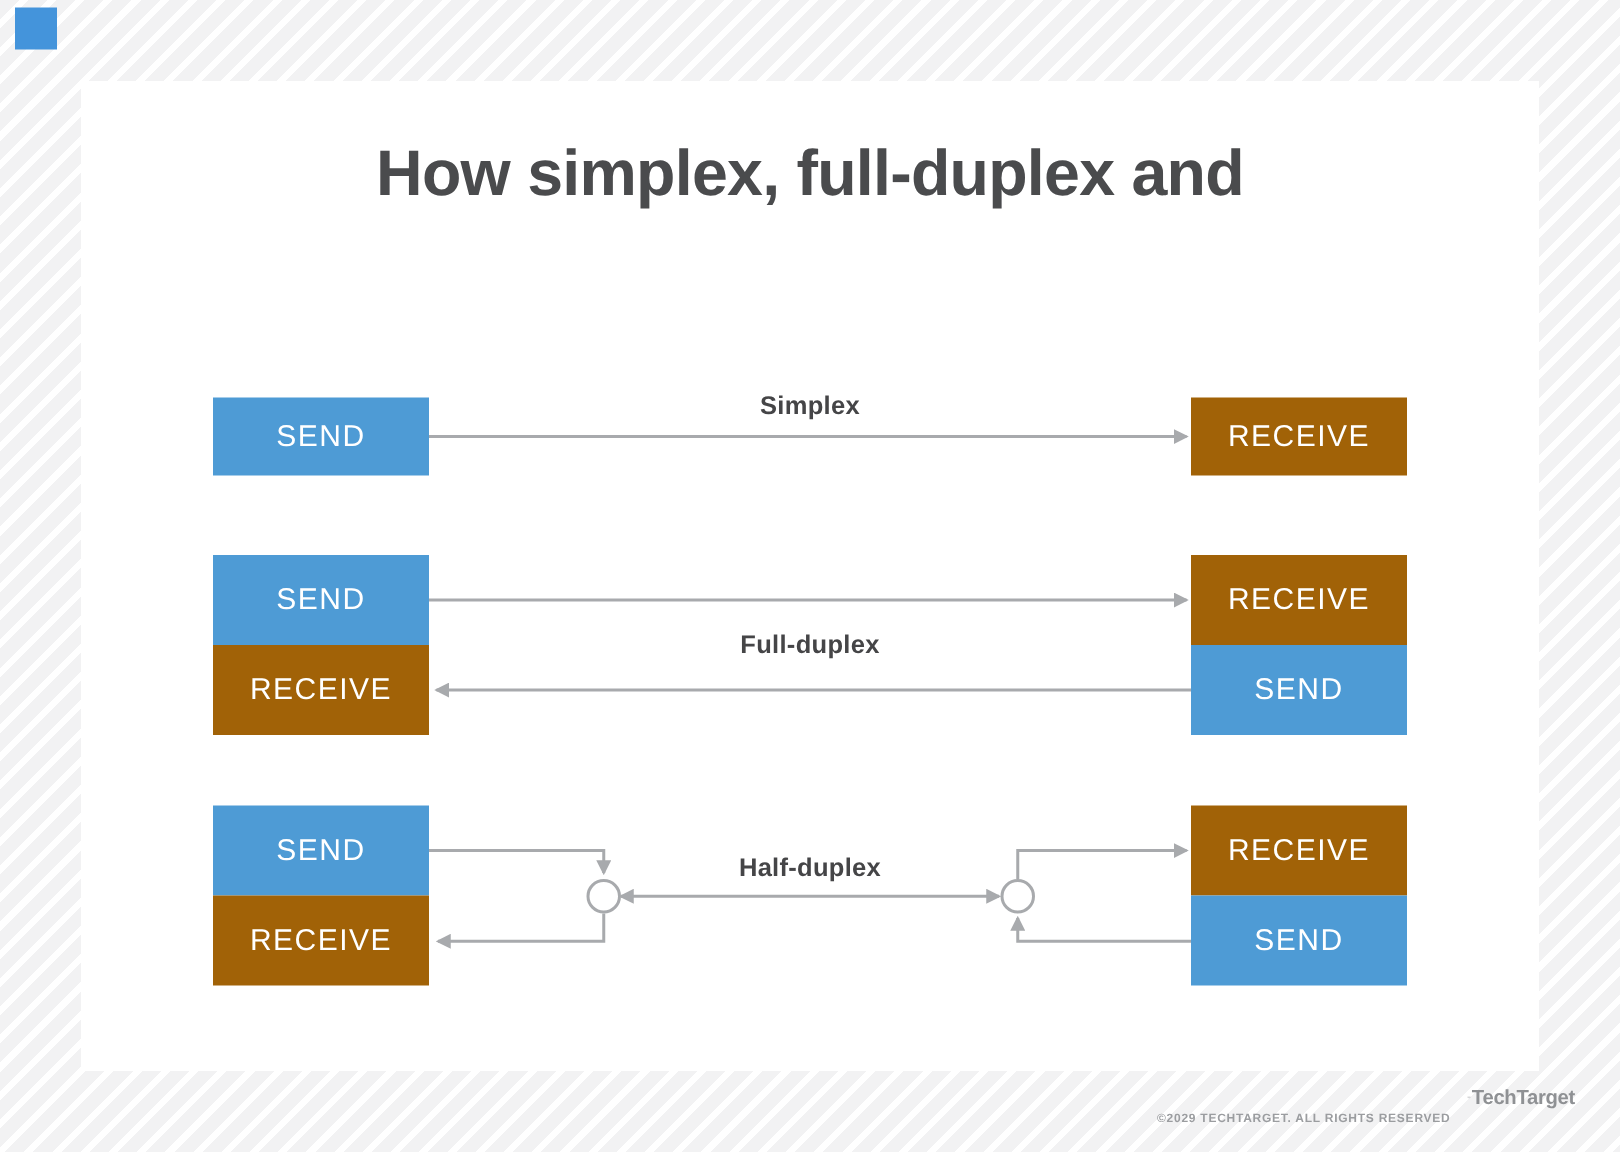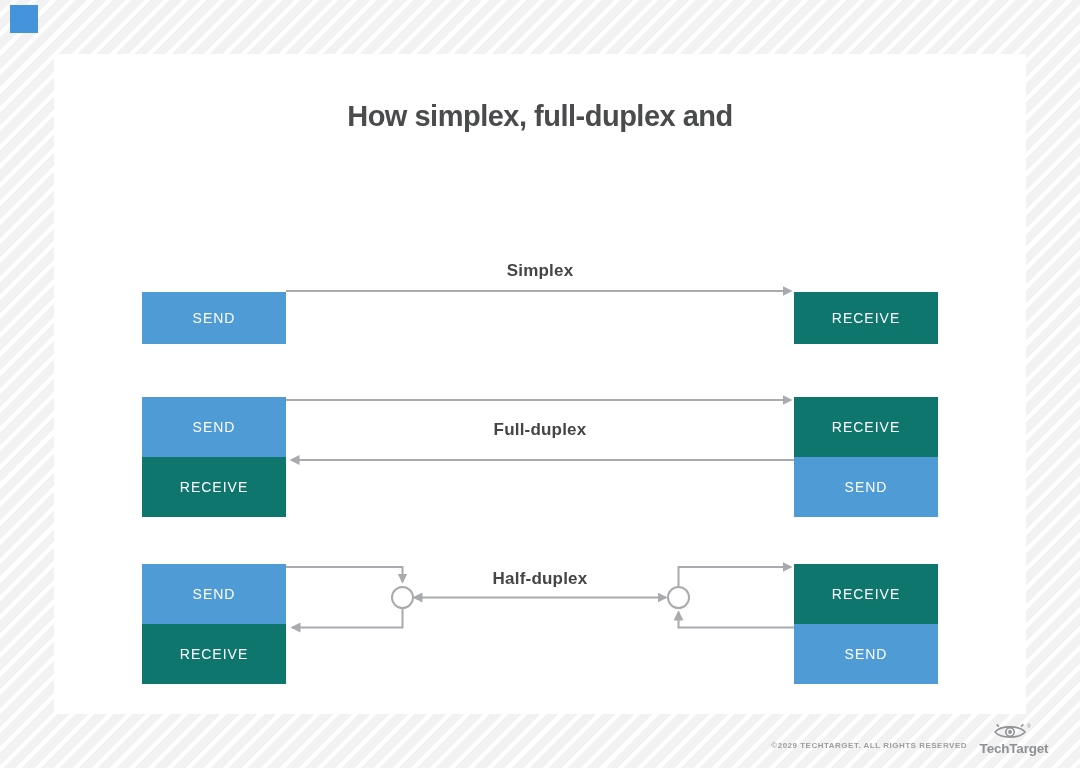--- a/index.html
+++ b/index.html
@@ -4,35 +4,35 @@
 <style>
   html,body{margin:0;padding:0;}
   body{
     width:1080px;height:768px;position:relative;overflow:hidden;
     font-family:"Liberation Sans","DejaVu Sans",sans-serif;
     background:repeating-linear-gradient(135deg,#f2f2f3 0px,#f2f2f3 9px,#ffffff 9px,#ffffff 13.3px);
   }
   .corner-square{position:absolute;left:10px;top:5px;width:28px;height:28px;background:#4494DB;}
   .card{position:absolute;left:54px;top:54px;width:972px;height:660px;background:#ffffff;}
   .title{position:absolute;left:0;right:0;top:36px;text-align:center;
-    font-size:29px;line-height:52px;font-weight:700;letter-spacing:-0.5px;color:#4A4B4D;}
+    font-size:43px;line-height:52px;font-weight:700;letter-spacing:-0.5px;color:#4A4B4D;}
   .flow-label{position:absolute;left:0;right:0;text-align:center;
     font-size:17px;font-weight:700;color:#454547;letter-spacing:0.2px;}
   .label-simplex{top:207px;}
   .label-fullduplex{top:366px;}
   .label-halfduplex{top:515px;}
   .box{position:absolute;width:144px;display:flex;align-items:center;justify-content:center;
-    color:#ffffff;font-size:14px;font-weight:400;letter-spacing:1px;margin-top:27px;}
+    color:#ffffff;font-size:20px;font-weight:400;letter-spacing:1px;}
   .send{background:#4E9BD5;}
-  .receive{background:#0f766e;}
+  .receive{background:#a16207;}
   .h52{height:52px;} .h60{height:60px;}
   .conn{position:absolute;left:0;top:0;}
   .footer-copy{position:absolute;right:113px;top:741px;font-size:8px;font-weight:600;
     color:#9B9DA0;letter-spacing:0.5px;}
-  .logo{position:absolute;right:30px;top:722px;width:72px;display:flex;flex-direction:column;
+  .logo{position:absolute;right:30px;top:722px;width:72px;display:flex;flex-direction:row;
     align-items:center;}
   .logo-text{font-size:13.5px;font-weight:700;color:#8F9194;letter-spacing:-0.2px;margin-top:0px;}
 </style>
 </head>
 <body>
 
 <div class="corner-square"></div>
 
 <div class="card">
 

